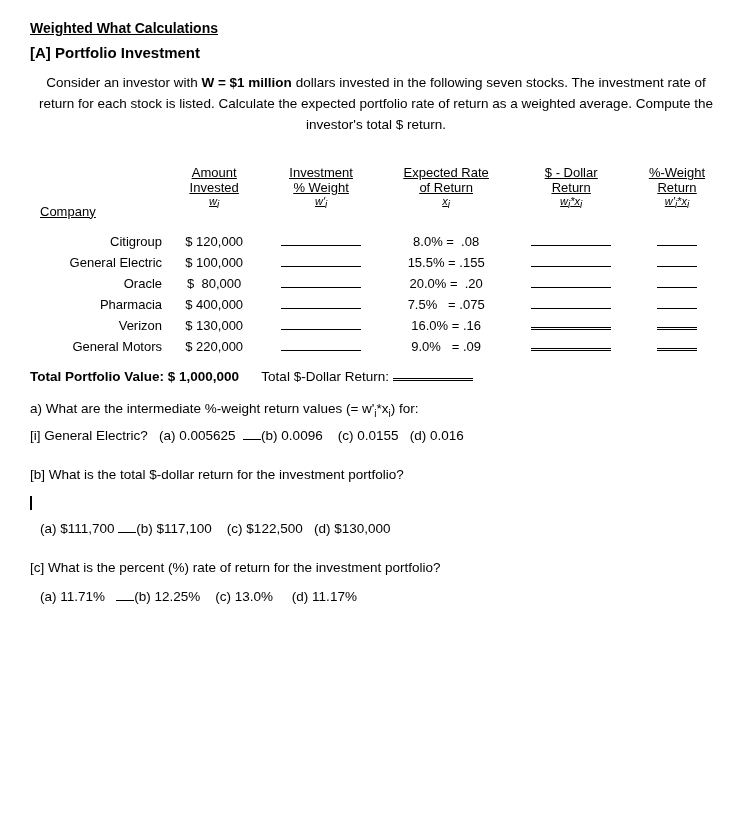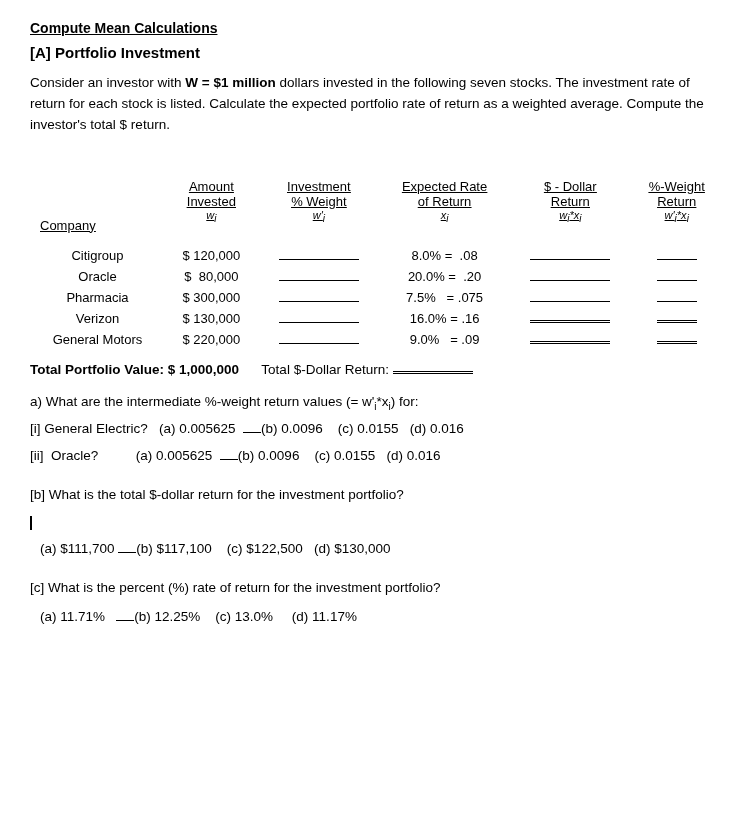--- a/index.html
+++ b/index.html
@@ -19,21 +19,22 @@
       margin-bottom: 8px;
     }
     .section-header {
       font-weight: bold;
       font-size: 15px;
       margin-bottom: 12px;
     }
     .intro-text {
       font-size: 13.5px;
       line-height: 1.55;
-      margin-bottom: 32px;
+      margin-bottom: 18px;
+      text-align: center;
     }
     
     .table-container {
       width: 100%;
       margin-bottom: 10px;
     }
     table {
       width: 100%;
       border-collapse: collapse;
     }
@@ -41,21 +42,21 @@
       padding: 2px 6px;
       text-align: center;
       vertical-align: middle;
       font-size: 13px;
     }
     th {
       font-weight: normal;
       text-decoration: underline;
     }
     td.company-col {
-      text-align: center;
+      text-align: right;
       padding-left: 10px;
     }
     th.company-col {
       text-align: left;
       padding-left: 10px;
     }
     .data-row td {
       padding: 3px 6px;
     }
     .blank-line {
@@ -107,21 +108,21 @@
       display: inline-block;
       width: 2px;
       height: 14px;
       background: #000;
       vertical-align: middle;
     }
   </style>
 </head>
 <body>
 
-<div class="title-underline">Compute Mean Calculations</div>
+<div class="title-underline">Weighted What Calculations</div>
 
 <div style="margin-bottom: 12px; margin-top: 8px;">
   <span class="section-header">[A] Portfolio Investment</span>
 </div>
 
 <div class="intro-text">
   Consider an investor with <span class="bold">W = $1 million</span> dollars invested in the following seven stocks. The investment rate of return for each stock is listed.  Calculate the expected portfolio rate of return as a weighted average. Compute the investor's total $ return.
 </div>
 
 <div class="table-container">
@@ -176,30 +177,38 @@
     <tbody>
       <tr class="data-row">
         <td class="company-col">Citigroup</td>
         <td>$ 120,000</td>
         <td><span class="blank-line"></span></td>
         <td>8.0% =&nbsp; .08</td>
         <td><span class="blank-line"></span></td>
         <td><span class="blank-line-short"></span></td>
       </tr>
       <tr class="data-row">
+        <td class="company-col">General Electric</td>
+        <td>$ 100,000</td>
+        <td><span class="blank-line"></span></td>
+        <td>15.5% = .155</td>
+        <td><span class="blank-line"></span></td>
+        <td><span class="blank-line-short"></span></td>
+      </tr>
+      <tr class="data-row">
         <td class="company-col">Oracle</td>
         <td>$&nbsp; 80,000</td>
         <td><span class="blank-line"></span></td>
         <td>20.0% =&nbsp; .20</td>
         <td><span class="blank-line"></span></td>
         <td><span class="blank-line-short"></span></td>
       </tr>
       <tr class="data-row">
         <td class="company-col">Pharmacia</td>
-        <td>$ 300,000</td>
+        <td>$ 400,000</td>
         <td><span class="blank-line"></span></td>
         <td>7.5%&nbsp;&nbsp; = .075</td>
         <td><span class="blank-line"></span></td>
         <td><span class="blank-line-short"></span></td>
       </tr>
       <tr class="data-row">
         <td class="company-col">Verizon</td>
         <td>$ 130,000</td>
         <td><span class="blank-line"></span></td>
         <td>16.0% = .16</td>
@@ -224,23 +233,20 @@
   <span>Total $-Dollar Return: <span class="dbl-underline-span"></span></span>
 </div>
 
 <div class="section-q">
   <p>
     a) What are the intermediate %-weight return values (= w'<sub>i</sub>*x<sub>i</sub>) for:
   </p>
   <p>
     [i] General Electric?&nbsp;&nbsp; (a) 0.005625 &nbsp;<span class="blank-line-short" style="width:18px; vertical-align:baseline; display:inline-block; border-bottom:1px solid #000;"></span>(b) 0.0096&nbsp;&nbsp;&nbsp; (c) 0.0155&nbsp;&nbsp; (d) 0.016
   </p>
-  <p>
-    [ii]&nbsp; Oracle?&nbsp;&nbsp;&nbsp;&nbsp;&nbsp;&nbsp;&nbsp;&nbsp;&nbsp; (a) 0.005625 &nbsp;<span class="blank-line-short" style="width:18px; vertical-align:baseline; display:inline-block; border-bottom:1px solid #000;"></span>(b) 0.0096&nbsp;&nbsp;&nbsp; (c) 0.0155&nbsp;&nbsp; (d) 0.016
-  </p>
 </div>
 
 <div class="section-q" style="margin-top:16px;">
   <p>
     [b] What is the total $-dollar return for the investment portfolio?
   </p>
   <p>
     <span class="cursor-line"></span>
   </p>
   <p style="padding-left: 10px;">

